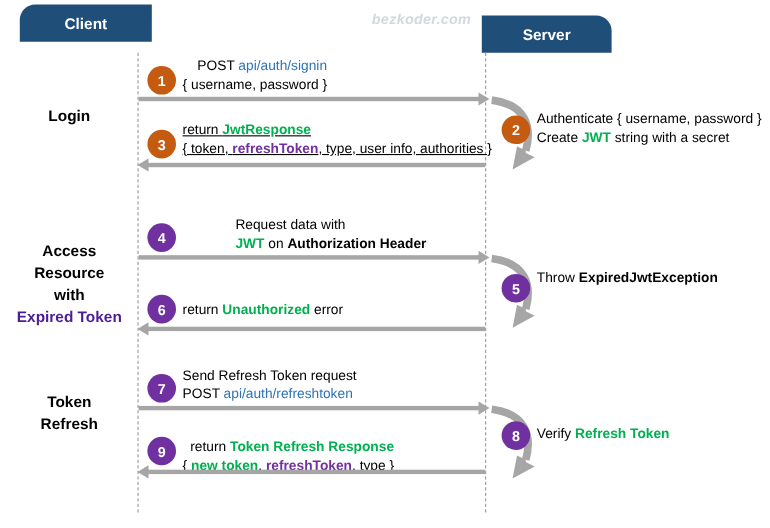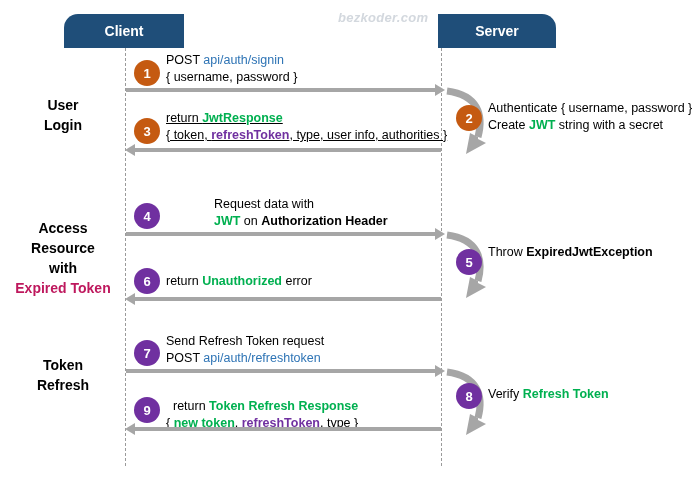--- a/index.html
+++ b/index.html
@@ -20,39 +20,39 @@
   }
 
   
   .actor-box{
     position:absolute;height:34px;
     background:#1F4E79;
     color:#ffffff;
     font-size:14px;font-weight:bold;
     display:flex;align-items:center;justify-content:center;
   }
-  .actor-client{left:18px;top:14px;width:120px;border-top-left-radius:14px;margin-left:46px;}
+  .actor-client{left:18px;top:4px;width:120px;border-top-left-radius:14px;}
   .actor-server{left:438px;top:14px;width:118px;border-top-right-radius:14px;}
 
   
   .lifeline{
     position:absolute;width:0;
     border-left:1px dashed #9a9a9a;
   }
   .lifeline-client{left:125px;top:48px;height:418px;}
   .lifeline-server{left:441px;top:48px;height:418px;}
 
   
   .section-label{
     position:absolute;width:118px;
     text-align:center;
     font-size:14px;font-weight:bold;color:#000000;
     line-height:20px;
   }
-  .section-label .purple{color:#be185d;}
+  .section-label .purple{color:#4c1d95;}
 
   
   .arrow{
     position:absolute;height:4px;background:#A6A6A6;
   }
   .arrow .head{
     position:absolute;top:-4px;width:0;height:0;
     border-top:6px solid transparent;
     border-bottom:6px solid transparent;
   }
@@ -95,38 +95,37 @@
     <span>Client</span>
   </div>
   <div class="actor-box actor-server">
     <span>Server</span>
   </div>
 
   <div class="lifeline lifeline-client"></div>
   <div class="lifeline lifeline-server"></div>
 
   <div class="section-label" style="left:4px;top:95px;">
-    <div>User</div>
     <div>Login</div>
   </div>
 
   <div class="section-label" style="left:4px;top:218px;">
     <div>Access</div>
     <div>Resource</div>
     <div>with</div>
     <div class="purple">Expired Token</div>
   </div>
 
   <div class="section-label" style="left:4px;top:355px;">
     <div>Token</div>
     <div>Refresh</div>
   </div>
 
   <div class="badge orange" style="left:134px;top:60px;">1</div>
-  <div class="msg" style="left:166px;top:52px;">
+  <div class="msg" style="left:166px;top:52px;text-align:right;">
     <div><span>POST </span><span class="url">api/auth/signin</span></div>
     <div>{ username, password }</div>
   </div>
   <div class="arrow right" style="left:126px;top:88px;width:310px;">
     <span class="head"></span>
   </div>
 
   <div class="selfloop" style="left:444px;top:85px;">
     <svg width="60" height="80" viewBox="0 0 60 80">
       <path d="M3,6 C34,10 40,30 34,52" fill="none" stroke="#A6A6A6" stroke-width="7" stroke-linecap="butt"></path>

